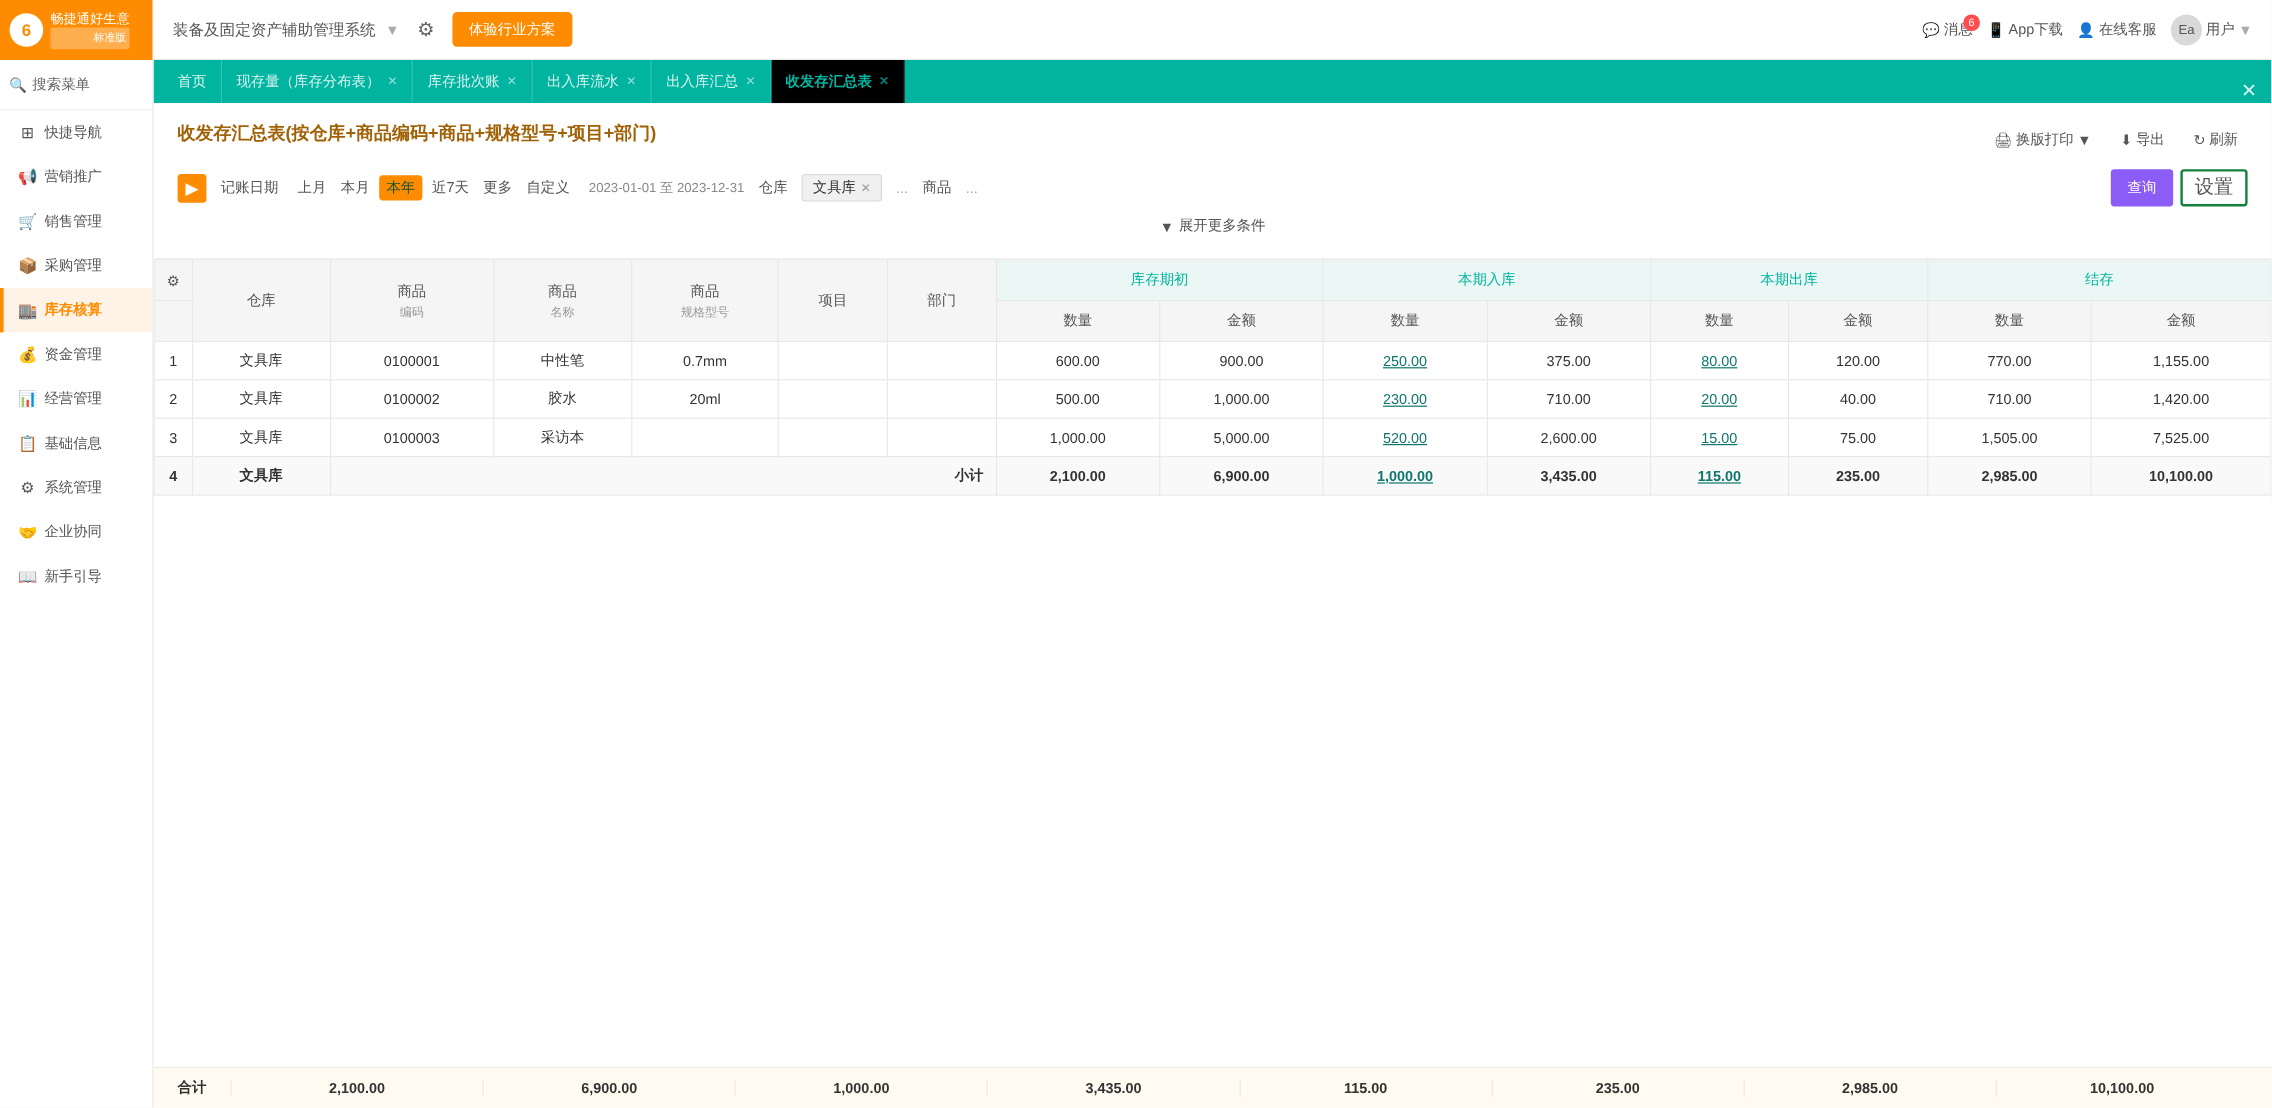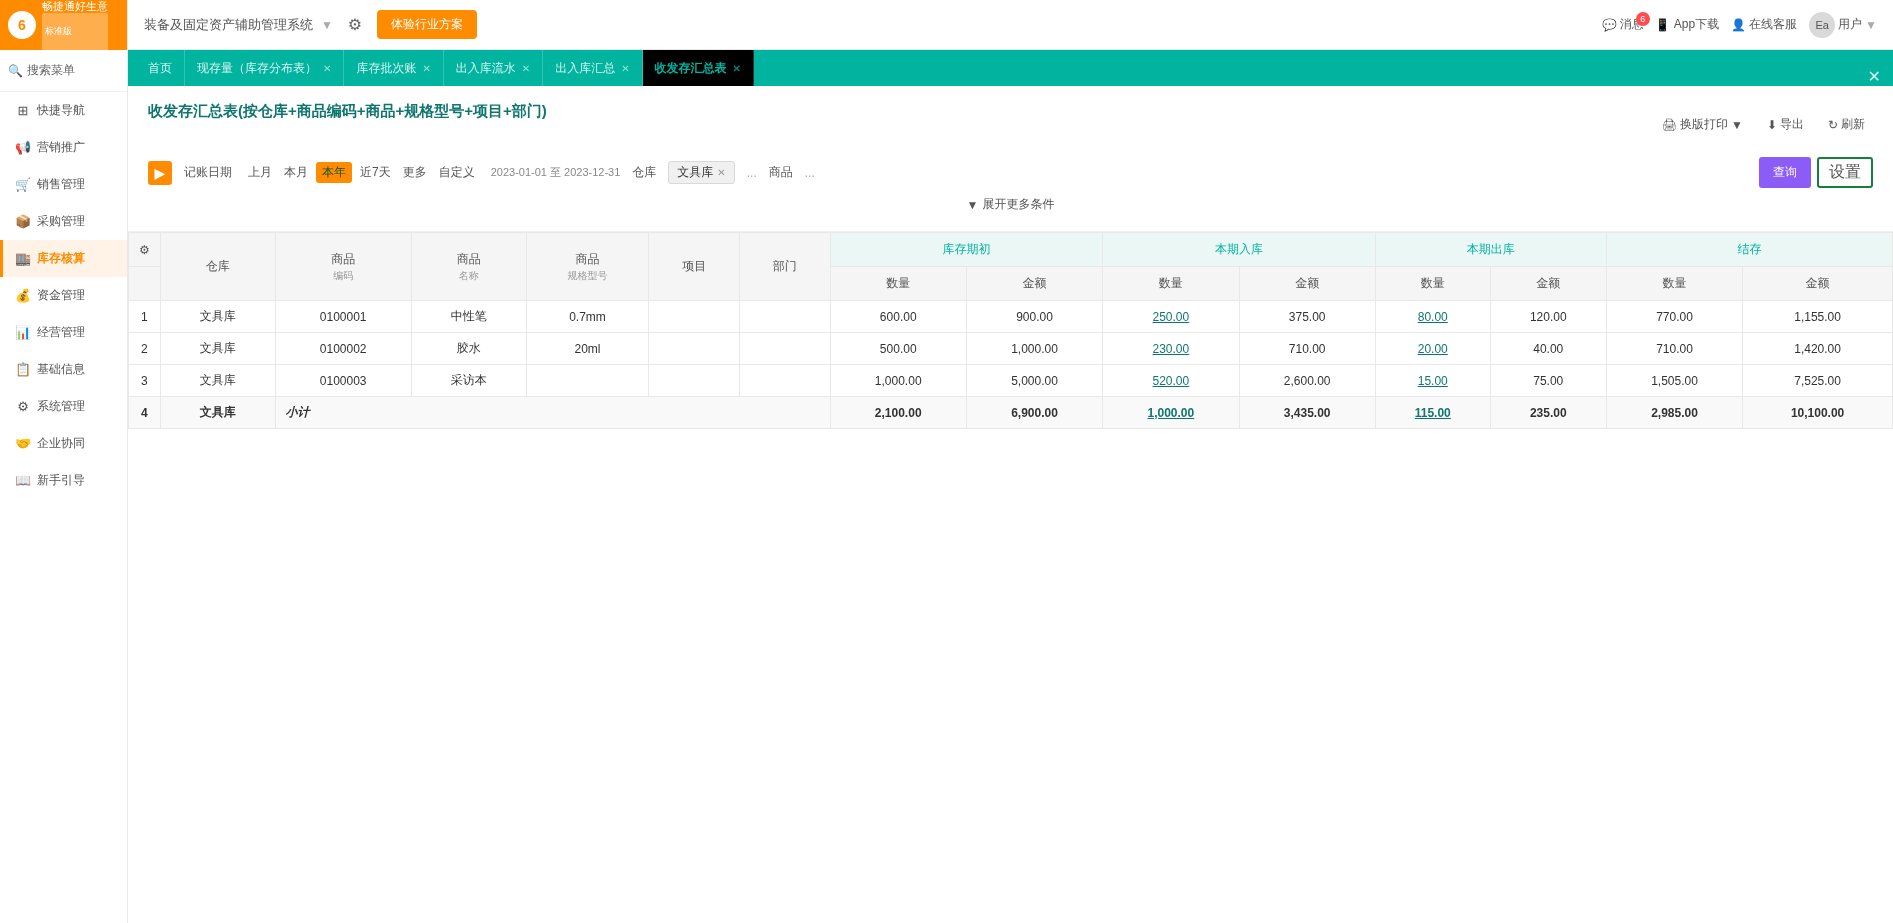--- a/index.html
+++ b/index.html
@@ -3,21 +3,21 @@
   <meta charset="utf-8">
   <style>
     * { box-sizing: border-box; margin: 0; padding: 0; }
     body { font-family: 'Microsoft YaHei', Arial, sans-serif; font-size: 12px; background: #f5f5f5; color: #333; display: flex; height: 923px; overflow: hidden; }
 
     
     .sidebar { width: 128px; background: #fff; border-right: 1px solid #e8e8e8; display: flex; flex-direction: column; flex-shrink: 0; }
     .sidebar-logo { background: #ff8c00; color: #fff; padding: 10px 8px; display: flex; align-items: center; gap: 6px; height: 50px; }
     .sidebar-logo-icon { width: 28px; height: 28px; background: #fff; border-radius: 50%; display: flex; align-items: center; justify-content: center; color: #ff8c00; font-weight: bold; font-size: 14px; flex-shrink: 0; }
     .sidebar-logo-text { font-size: 11px; color: #fff; line-height: 1.3; }
-    .sidebar-logo-badge { font-size: 9px; background: rgba(255,255,255,0.3); padding: 13px 3px; border-radius: 2px; }
+    .sidebar-logo-badge { font-size: 9px; background: rgba(255,255,255,0.3); padding: 3px 3px; border-radius: 2px; text-align: right; }
     .sidebar-search { padding: 8px; border-bottom: 1px solid #f0f0f0; }
     .sidebar-search-btn { width: 100%; background: none; border: none; cursor: pointer; display: flex; align-items: center; gap: 4px; color: #666; font-size: 12px; padding: 4px 0; }
     .sidebar-nav { flex: 1; overflow-y: auto; }
     .sidebar-item { display: flex; align-items: center; gap: 6px; padding: 10px 12px; cursor: pointer; color: #555; font-size: 12px; border-left: 3px solid transparent; }
     .sidebar-item.active { background: #fff3e8; color: #ff8c00; border-left-color: #ff8c00; font-weight: bold; }
     .sidebar-item-icon { width: 16px; height: 16px; display: flex; align-items: center; justify-content: center; font-size: 13px; }
 
     
     .main { flex: 1; display: flex; flex-direction: column; overflow: hidden; }
 
@@ -37,21 +37,21 @@
     .tab { display: flex; align-items: center; gap: 4px; padding: 0 12px; height: 36px; cursor: pointer; color: rgba(255,255,255,0.85); font-size: 12px; border-right: 1px solid rgba(255,255,255,0.2); }
     .tab.active { background: #000000; color: #00b4a0; font-weight: bold; }
     .tab-close { font-size: 10px; opacity: 0.7; cursor: pointer; margin-left: 2px; }
     .tabs-close-all { margin-left: auto; color: rgba(255,255,255,0.85); font-size: 16px; cursor: pointer; padding: 0 4px; }
 
     
     .content { flex: 1; background: #fff; overflow: auto; padding: 0; }
 
     
     .page-header { padding: 16px 20px 10px; border-bottom: 1px solid #f0f0f0; }
-    .page-title { font-size: 15px; font-weight: bold; color: #0f766e; margin-bottom: 26px; }
+    .page-title { font-size: 15px; font-weight: bold; color: #a16207; margin-bottom: 10px; }
     .filter-bar { display: flex; align-items: center; gap: 12px; flex-wrap: wrap; }
     .filter-toggle { width: 24px; height: 24px; background: #ff8c00; color: #fff; border: none; border-radius: 3px; cursor: pointer; display: flex; align-items: center; justify-content: center; font-size: 14px; }
     .filter-label { color: #555; font-size: 12px; }
     .date-btns { display: flex; gap: 4px; align-items: center; }
     .date-btn { background: none; border: none; cursor: pointer; color: #555; font-size: 12px; padding: 2px 4px; }
     .date-btn.active { background: #ff8c00; color: #14532d; border-radius: 3px; padding: 2px 6px; }
     .date-range { color: #888; font-size: 11px; }
     .warehouse-label { color: #555; }
     .warehouse-tag { background: #f0f0f0; border: 1px solid #d9d9d9; border-radius: 3px; padding: 2px 8px; display: flex; align-items: center; gap: 4px; font-size: 12px; }
     .tag-close { cursor: pointer; color: #999; font-size: 10px; }
@@ -347,30 +347,43 @@
             <td>2,600.00</td>
             <td><span class="underline">15.00</span></td>
             <td>75.00</td>
             <td>1,505.00</td>
             <td>7,525.00</td>
           </tr>
 
           <tr class="row-bold" style="background:#f9f9f9;">
             <td>4</td>
             <td>文具库</td>
-            <td colspan="5" style="text-align:left;font-style:italic;">小计</td>
+            <td colspan="5" style="text-align:right;">小计</td>
             <td>2,100.00</td>
             <td>6,900.00</td>
             <td><span class="underline">1,000.00</span></td>
             <td>3,435.00</td>
             <td><span class="underline">115.00</span></td>
             <td>235.00</td>
             <td>2,985.00</td>
             <td>10,100.00</td>
           </tr>
         </tbody>
       </table>
     </div>
 
   </div>
 
+  <div class="table-footer">
+    <span class="footer-label">合计</span>
+    <div class="footer-cells">
+      <div class="footer-cell">2,100.00</div>
+      <div class="footer-cell">6,900.00</div>
+      <div class="footer-cell">1,000.00</div>
+      <div class="footer-cell">3,435.00</div>
+      <div class="footer-cell">115.00</div>
+      <div class="footer-cell">235.00</div>
+      <div class="footer-cell">2,985.00</div>
+      <div class="footer-cell">10,100.00</div>
+    </div>
+  </div>
 
 </div>
 
 </body></html>

